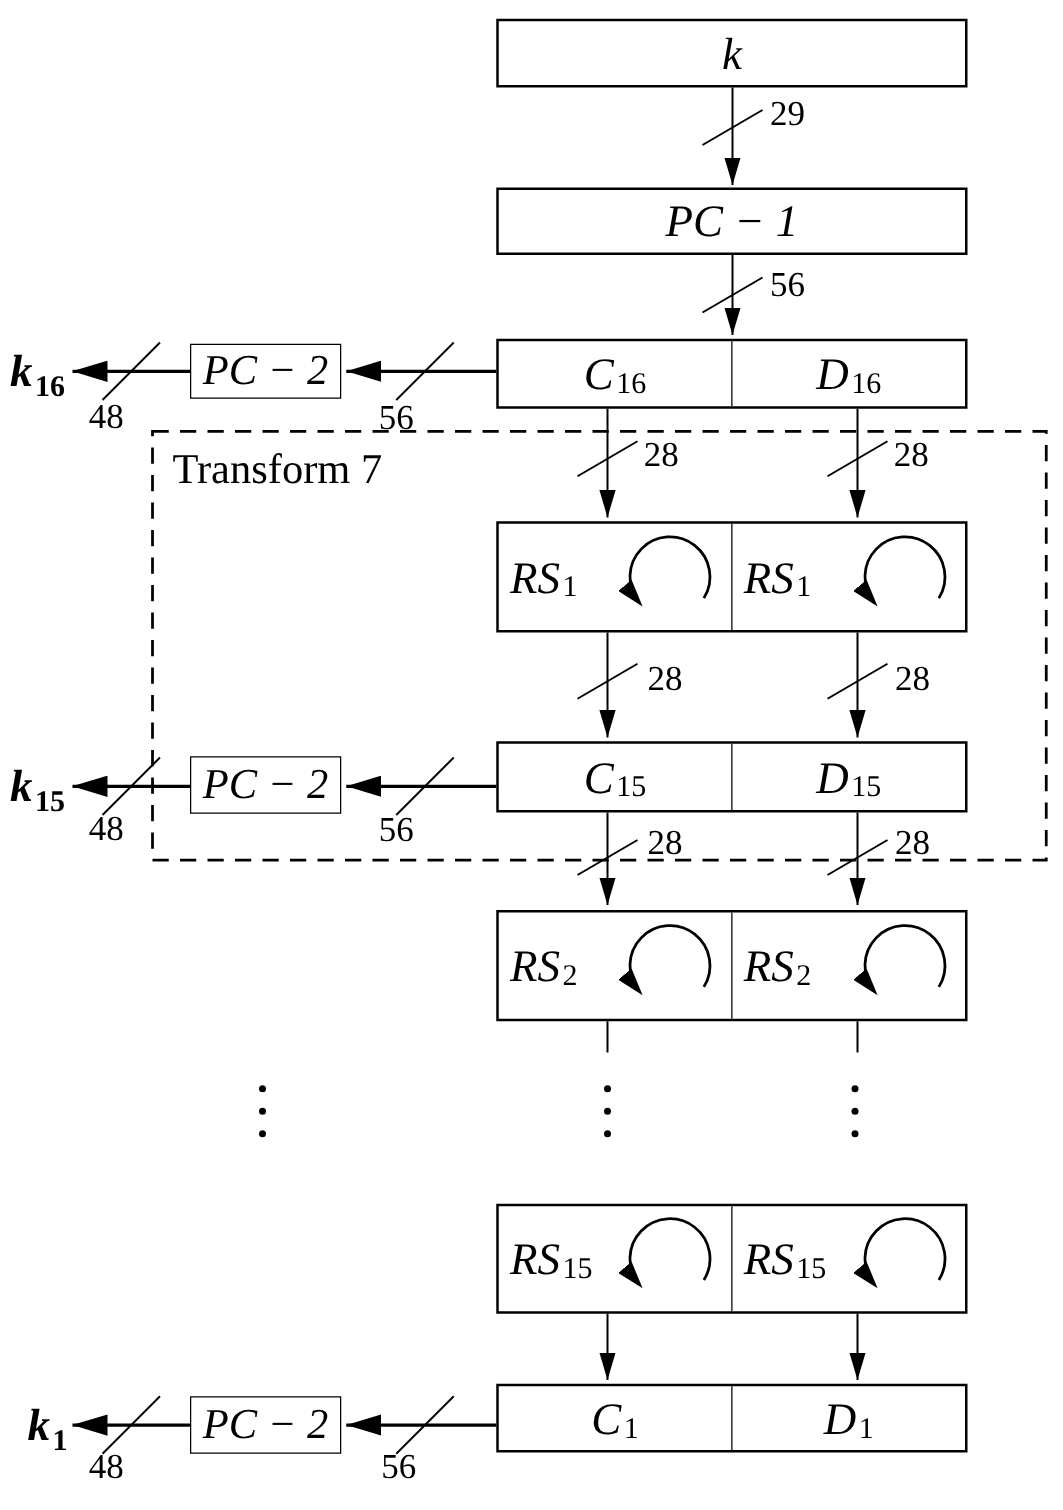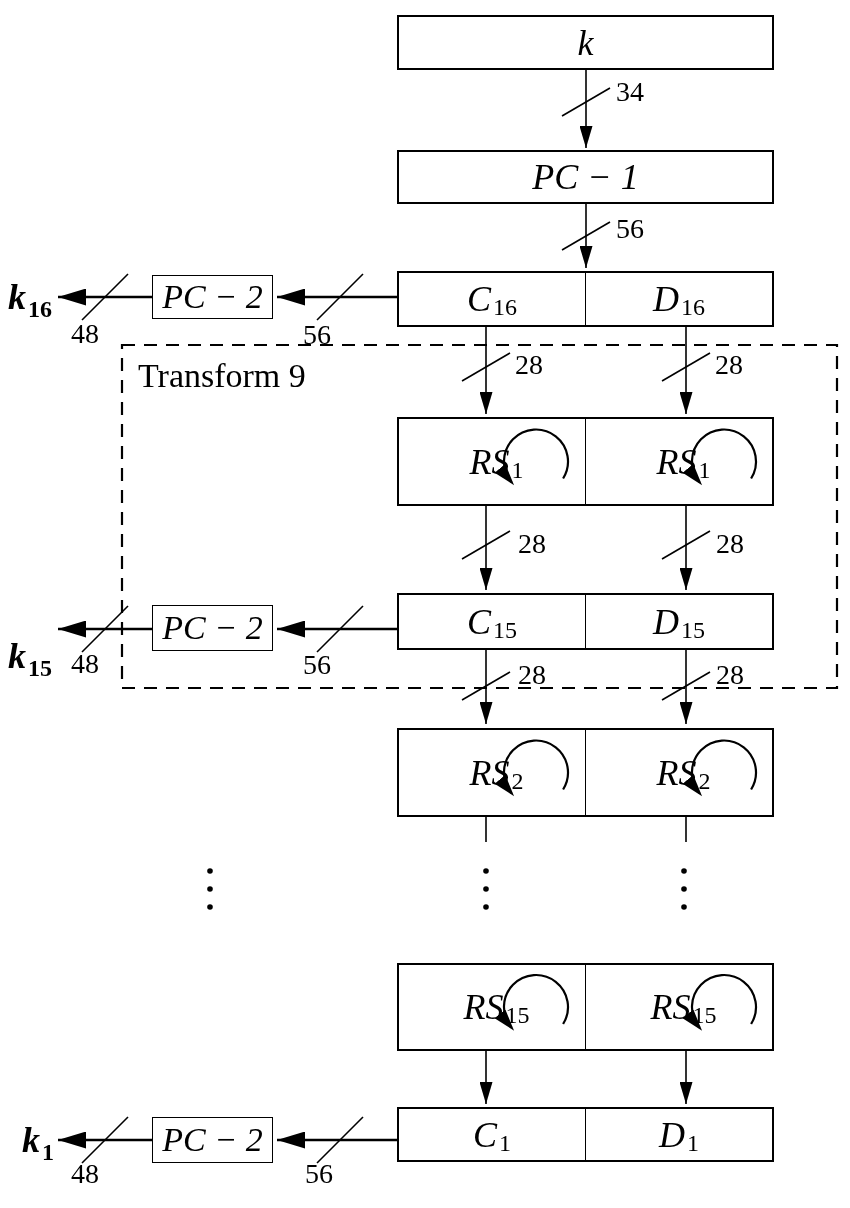--- a/index.html
+++ b/index.html
@@ -8,21 +8,21 @@
     font-family:"Liberation Serif","DejaVu Serif",serif;color:#000;overflow:hidden;
   }
   .box{
     position:absolute;border:2.4px solid #000;background:#fff;box-sizing:border-box;
     display:flex;align-items:center;justify-content:center;
   }
   .box.thin{border-width:1.7px;text-align:right;}
   .split{padding:0;}
   .half{flex:1 1 0;height:100%;display:flex;align-items:center;justify-content:center;}
   .half.right{border-left:1.6px solid #000;}
-  .half.rs{justify-content:center;padding-left:9px;}
+  .half.rs{justify-content:flex-start;padding-left:9px;}
   .lbl{font-size:36px;font-style:italic;line-height:1;white-space:nowrap;}
   .lbl.pc2{font-size:34px;}
   .sb{font-size:24px;font-style:normal;line-height:0;position:relative;top:0.34em;margin-left:2px;}
   .num{position:absolute;font-size:28px;line-height:1;font-style:normal;white-space:nowrap;}
   .kout{position:absolute;font-size:36px;font-style:italic;line-height:36px;white-space:nowrap;font-weight:bold;}
   .t1{position:absolute;font-size:34px;line-height:1.1;font-style:normal;white-space:nowrap;}
   svg.overlay{position:absolute;left:0;top:0;pointer-events:none;}
   .wire{stroke:#000;fill:none;}
 </style>
 </head>
@@ -107,27 +107,27 @@
   <div class="box thin" style="left:152px;top:275px;width:121px;height:44px;">
     <span class="lbl pc2">PC − 2</span>
   </div>
   <div class="box thin" style="left:152px;top:605px;width:121px;height:46px;">
     <span class="lbl pc2">PC − 2</span>
   </div>
   <div class="box thin" style="left:152px;top:1117px;width:121px;height:46px;">
     <span class="lbl pc2">PC − 2</span>
   </div>
 
-  <div class="t1" style="left:138px;top:357px;">Transform 9</div>
+  <div class="t1" style="left:138px;top:357px;">Transform 7</div>
 
   <div class="kout" style="left:8px;top:279px;"><span>k</span><span class="sb">16</span></div>
-  <div class="kout" style="left:8px;top:638px;text-align:right;"><span>k</span><span class="sb">15</span></div>
+  <div class="kout" style="left:8px;top:611px;text-align:right;"><span>k</span><span class="sb">15</span></div>
   <div class="kout" style="left:22px;top:1122px;"><span>k</span><span class="sb">1</span></div>
 
-  <div class="num" style="left:616px;top:78px;">34</div>
+  <div class="num" style="left:616px;top:78px;">29</div>
   <div class="num" style="left:616px;top:215px;">56</div>
 
   <div class="num" style="left:515px;top:351px;">28</div>
   <div class="num" style="left:715px;top:351px;">28</div>
   <div class="num" style="left:518px;top:530px;">28</div>
   <div class="num" style="left:716px;top:530px;">28</div>
   <div class="num" style="left:518px;top:661px;">28</div>
   <div class="num" style="left:716px;top:661px;">28</div>
 
   <div class="num" style="left:303px;top:321px;">56</div>

